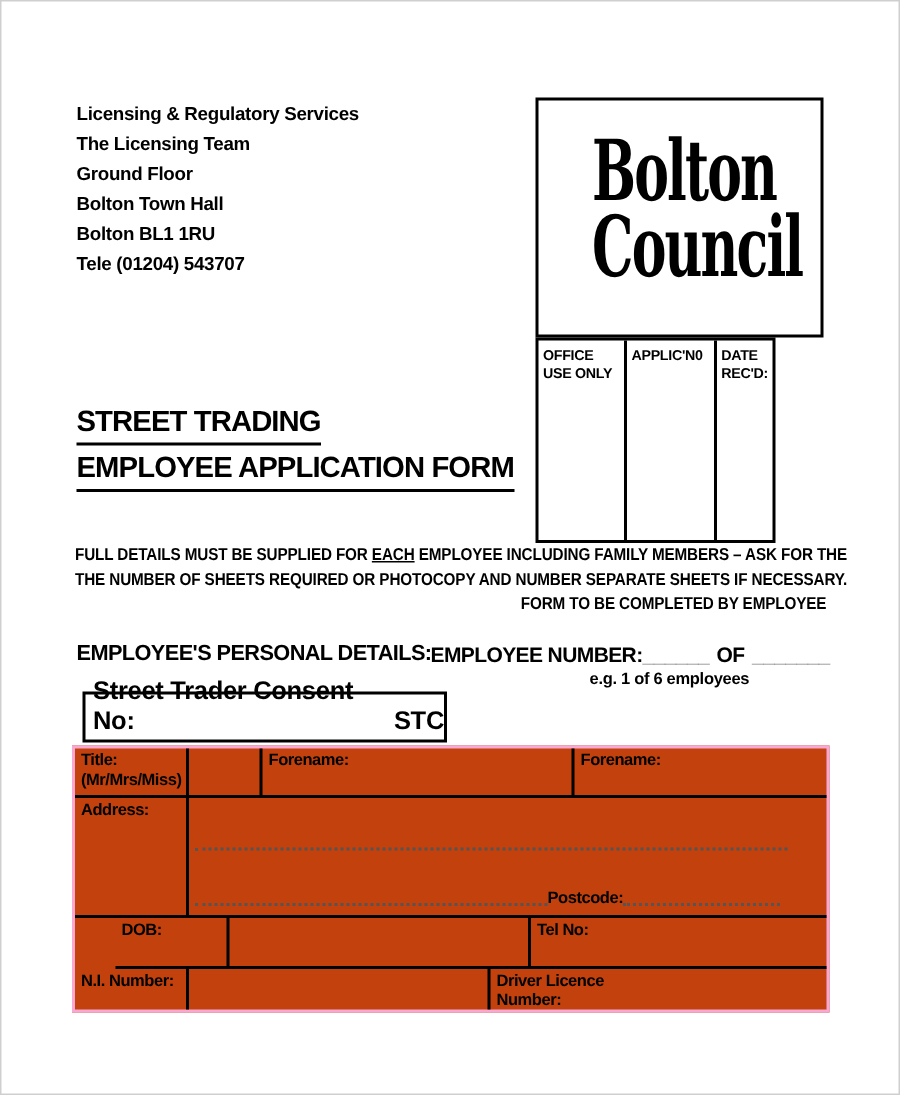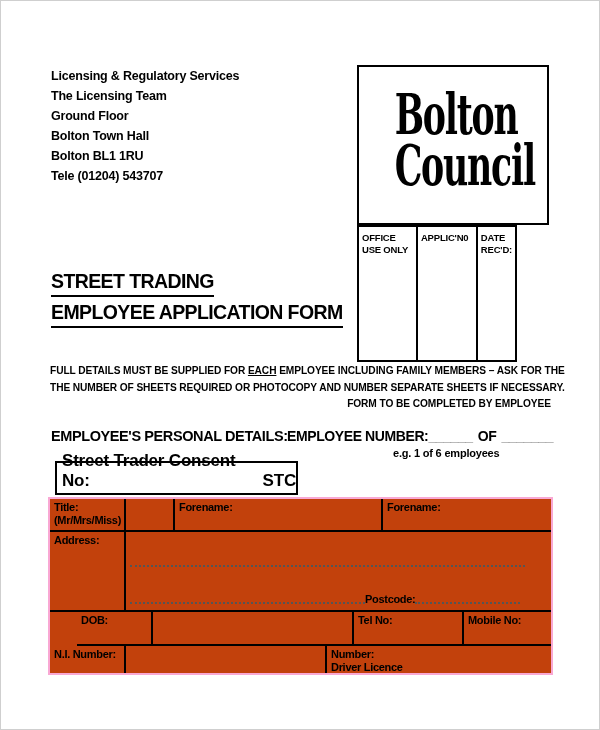--- a/index.html
+++ b/index.html
@@ -170,30 +170,27 @@
     </div>
 
     <div class="mrow r3">
       <div class="mcell w-label">
         <span>DOB:</span>
       </div>
       <div class="mcell w-gap2"></div>
       <div class="mcell w-tel">
         <span>Tel No:</span>
       </div>
-      <div class="mcell flex1">
-        <span>Mobile No:</span>
-      </div>
     </div>
 
     <div class="mrow r4">
       <div class="mcell w-label">
         <span>N.I. Number:</span>
       </div>
       <div class="mcell w-gap2"></div>
       <div class="mcell flex1 two-line">
+        <div>Driver Licence</div>
         <div>Number:</div>
-        <div>Driver Licence</div>
       </div>
     </div>
 
   </div>
 </div>
 
 </body></html>

